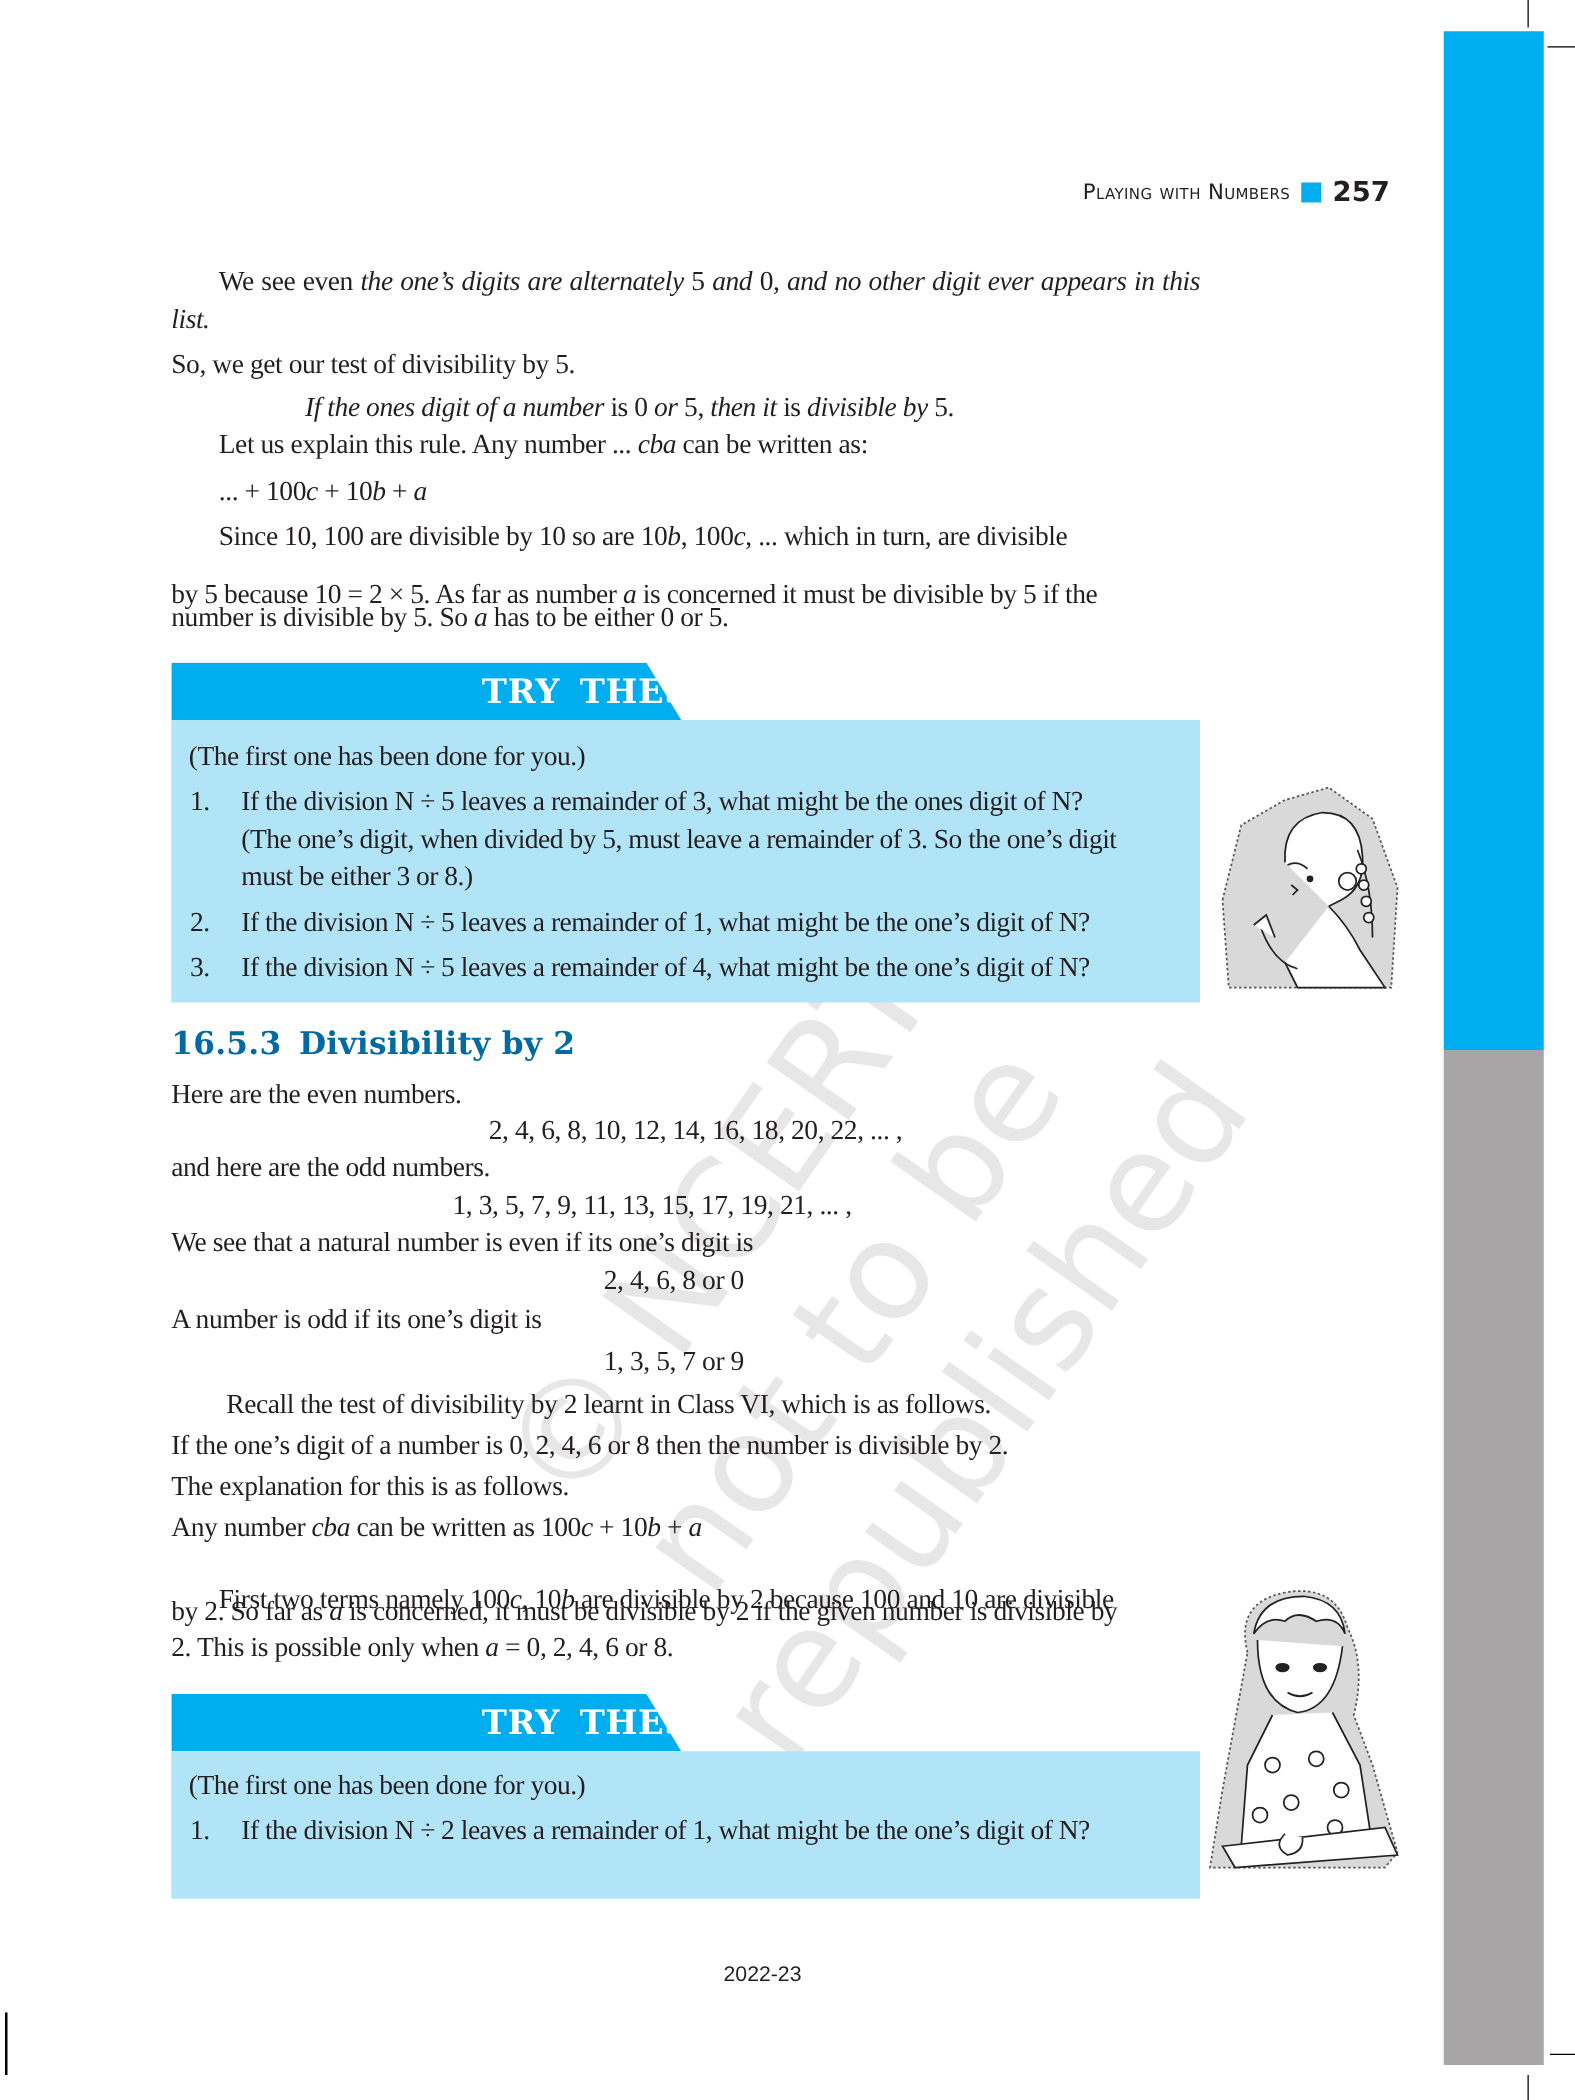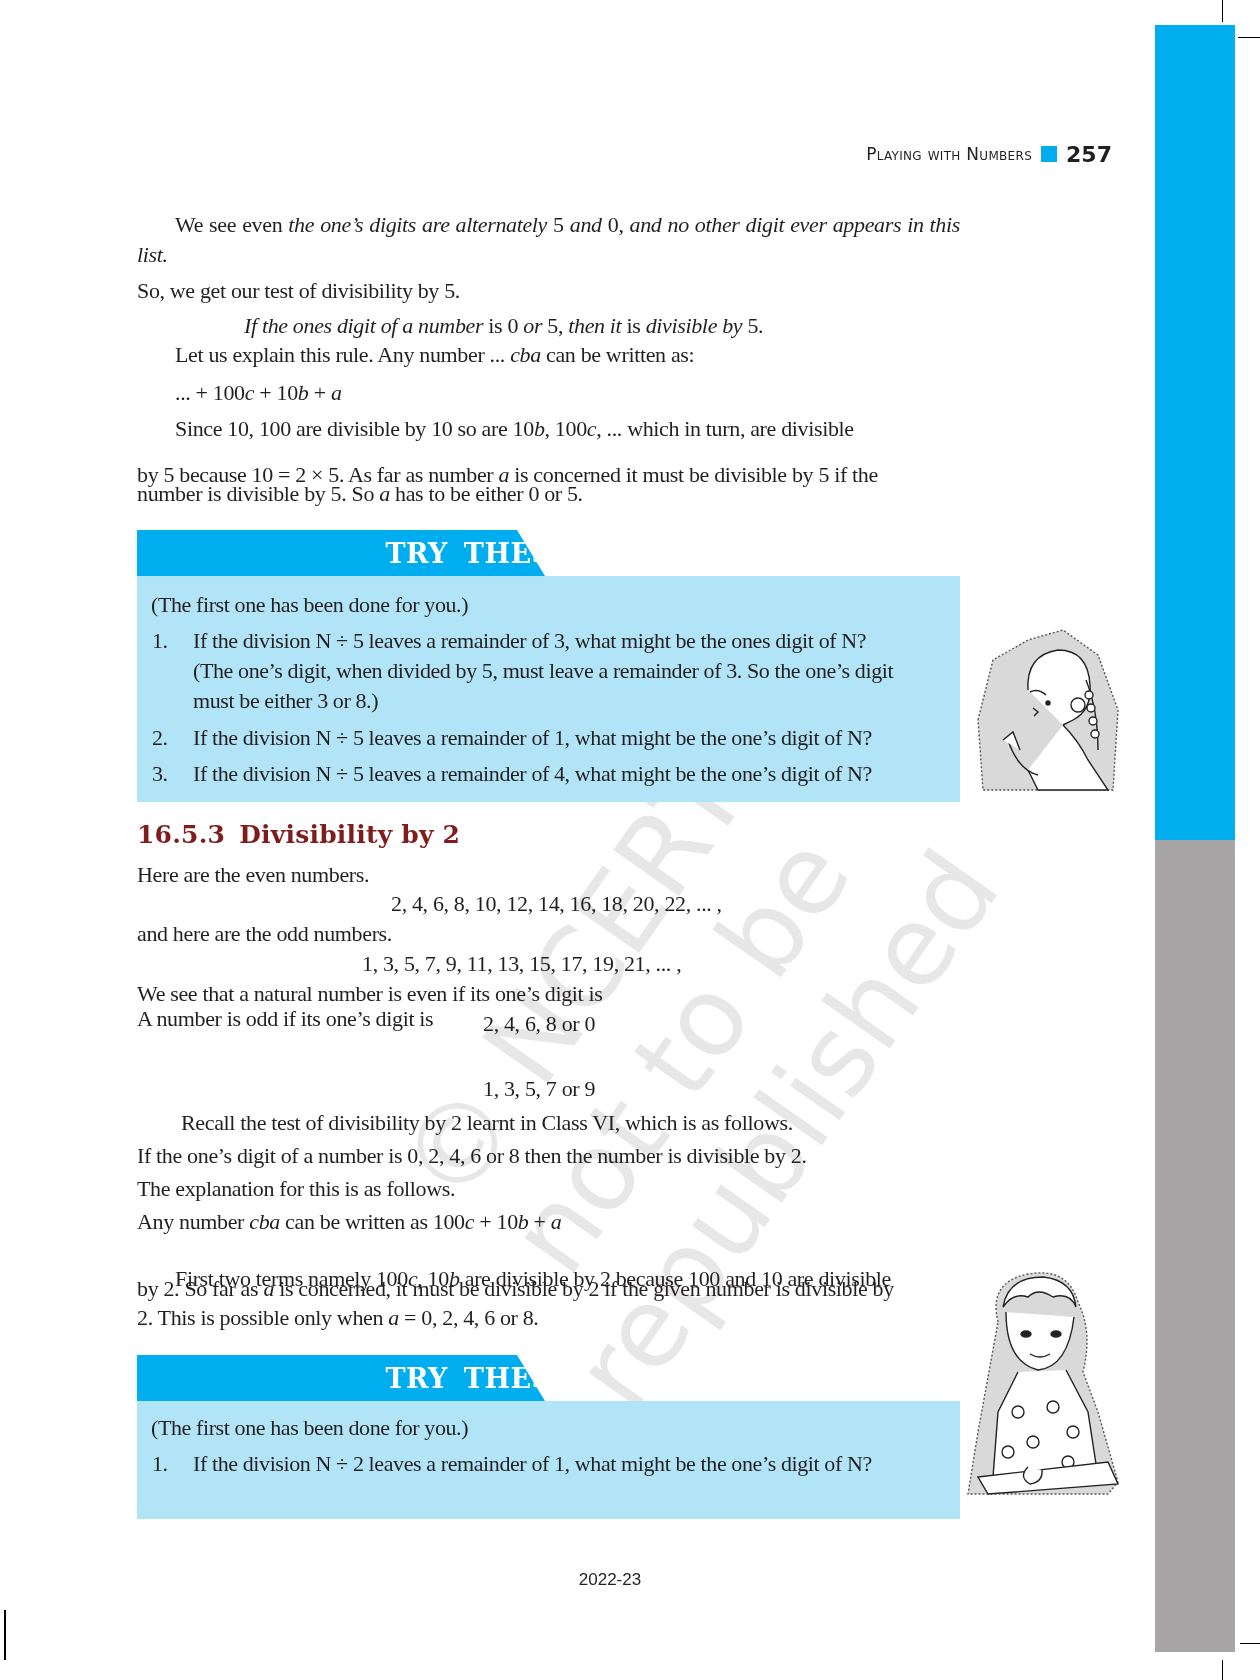--- a/index.html
+++ b/index.html
@@ -43,21 +43,21 @@
     text-align: center; color: #ffffff; font-weight: bold; font-size: 27px;
     font-family: "DejaVu Serif", serif; letter-spacing: 0.5px; word-spacing: 6px;
   }
   .tt-box { position: absolute; left: 137px; width: 823px; background: #b2e4f8; }
   .tt-line { position: absolute; font-size: 22px; line-height: 30px; white-space: nowrap; letter-spacing: -0.4px; }
   .num { position: absolute; left: 15px; }
 
   
   .section-heading {
     position: absolute; left: 137px; top: 820px; font-family: "DejaVu Serif", serif;
-    font-weight: bold; font-size: 25px; color: #7f1d1d; letter-spacing: 0.2px;
+    font-weight: bold; font-size: 25px; color: #0369a1; letter-spacing: 0.2px;
   }
   .section-heading .sec-num { margin-right: 14px; }
 
   
   .watermark {
     position: absolute; left: 130px; top: 860px; width: 1100px;
     transform: rotate(-55deg); transform-origin: 50% 50%;
     font-family: "DejaVu Sans", sans-serif; font-size: 110px; line-height: 130px;
     color: rgba(170,170,170,0.28); text-align: center; pointer-events: none;
   }
@@ -157,21 +157,21 @@
 <div class="section-heading">
   <span class="sec-num">16.5.3</span><span>Divisibility by 2</span>
 </div>
 
 <div class="line" style="left:137px; top:860px;">Here are the even numbers.</div>
 <div class="line" style="left:391px; top:889px;">2, 4, 6, 8, 10, 12, 14, 16, 18, 20, 22, ... ,</div>
 <div class="line" style="left:137px; top:919px;">and here are the odd numbers.</div>
 <div class="line" style="left:362px; top:949px;">1, 3, 5, 7, 9, 11, 13, 15, 17, 19, 21, ... ,</div>
 <div class="line" style="left:137px; top:979px;">We see that a natural number is even if its one’s digit is</div>
 <div class="line" style="left:483px; top:1009px;">2, 4, 6, 8 or 0</div>
-<div class="line" style="left:137px; top:1004px;">A number is odd if its one’s digit is</div>
+<div class="line" style="left:137px; top:1040px;">A number is odd if its one’s digit is</div>
 <div class="line" style="left:483px; top:1074px;">1, 3, 5, 7 or 9</div>
 <div class="line" style="left:137px; top:1108px;margin-left:44px;">Recall the test of divisibility by 2 learnt in Class VI, which is as follows.</div>
 <div class="line" style="left:137px; top:1141px;">If the one’s digit of a number is 0, 2, 4, 6 or 8 then the number is divisible by 2.</div>
 <div class="line" style="left:137px; top:1174px;">The explanation for this is as follows.</div>
 <div class="line" style="left:137px; top:1207px;">
   <span>Any number </span><i>cba</i><span> can be written as 100</span><i>c</i><span> + 10</span><i>b</i><span> + </span><i>a</i>
 </div>
 <div class="line" style="left:175px; top:1264px;text-align:center;">
   <span>First two terms namely 100</span><i>c</i><span>, 10</span><i>b</i><span> are divisible by 2 because 100 and 10 are divisible</span>
 </div>

